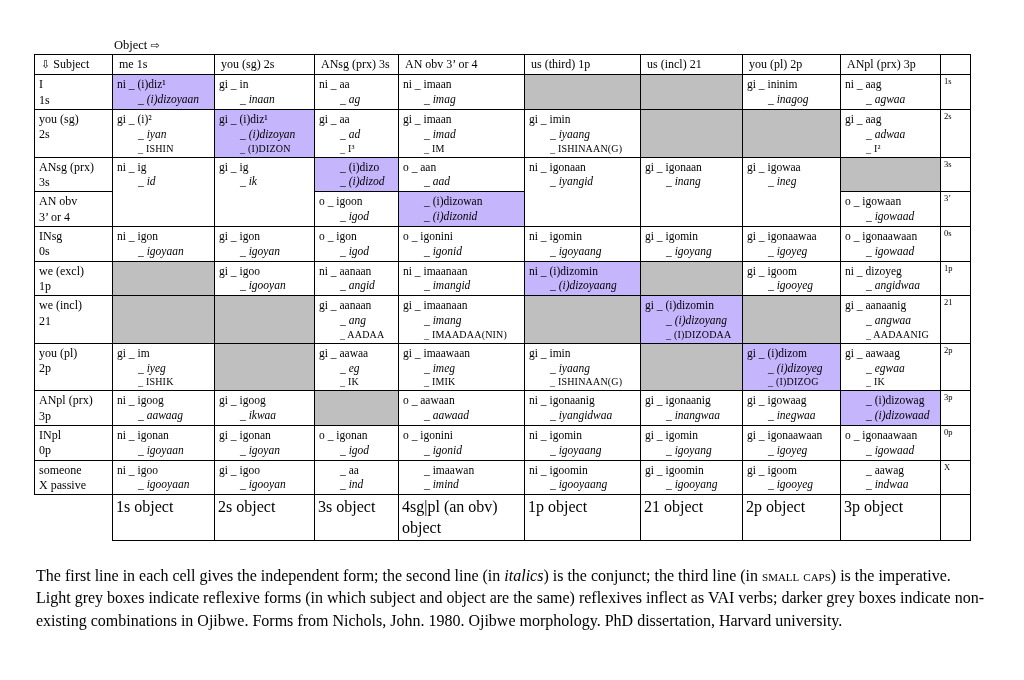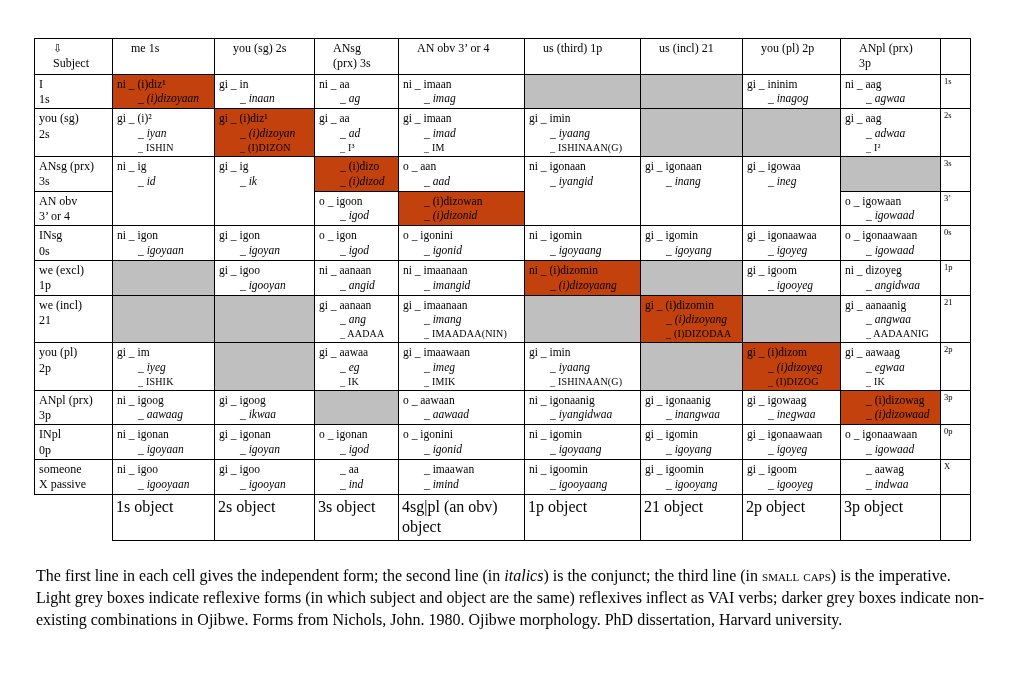--- a/index.html
+++ b/index.html
@@ -5,40 +5,41 @@
   html,body { margin:0; padding:0; background:#fff; }
   body { width:1024px; height:680px; overflow:hidden; color:#000;
          font-family:"Liberation Serif", serif; }
   .page { padding:38px 0 0 34px; }
   .title { font-weight:bold; font-size:13px; margin:0 0 3px 2px; }
   .object-label { font-size:12.5px; margin:0 0 1px 80px; }
   .object-label .arrow, .subject-hdr .arrow { font-family:"DejaVu Sans", sans-serif; font-size:11px; }
   table { border-collapse:collapse; table-layout:fixed; }
   td { border:1.5px solid #000; vertical-align:top; padding:2px 3px 1px 4px;
        font-size:11.5px; line-height:1.28; overflow:hidden; }
-  td.hdr { font-size:12px; padding:2px 18px; }
+  td.hdr { font-size:12px; padding:2px 6px; }
   td.subj { font-size:12px; }
   td.dark { background:#bfbfbf; }
-  td.light { background:#c2410c; }
+  td.light { background:#c4b5fd; }
   td.nob { border:none; }
   td.code { font-size:8.5px; padding:1px 1px 0 3px; }
   td.obj-lab { font-size:16px; padding:2px 3px; }
   .line { min-height:13px; }
   .line.indent { padding-left:21px; }
   .line.conj { font-style:italic; }
   .line.imp { font-size:10px; letter-spacing:.2px; padding-top:1px; }
   .subj .l2 { }
   .note { width:950px; font-size:16px; line-height:1.38; margin:24px 0 0 2px; }
   .note .it { font-style:italic; }
   .note .sc { font-variant:small-caps; }
 </style>
 </head>
 <body>
 
 <div class="page">
+  <div class="object-label"><span>Object</span> <span class="arrow">⇨</span></div>
   <table>
     <colgroup>
       <col style="width:78px">
         <col style="width:102px">
         <col style="width:100px">
       <col style="width:84px">
         <col style="width:126px">
         <col style="width:116px">
       <col style="width:102px">
         <col style="width:98px">

